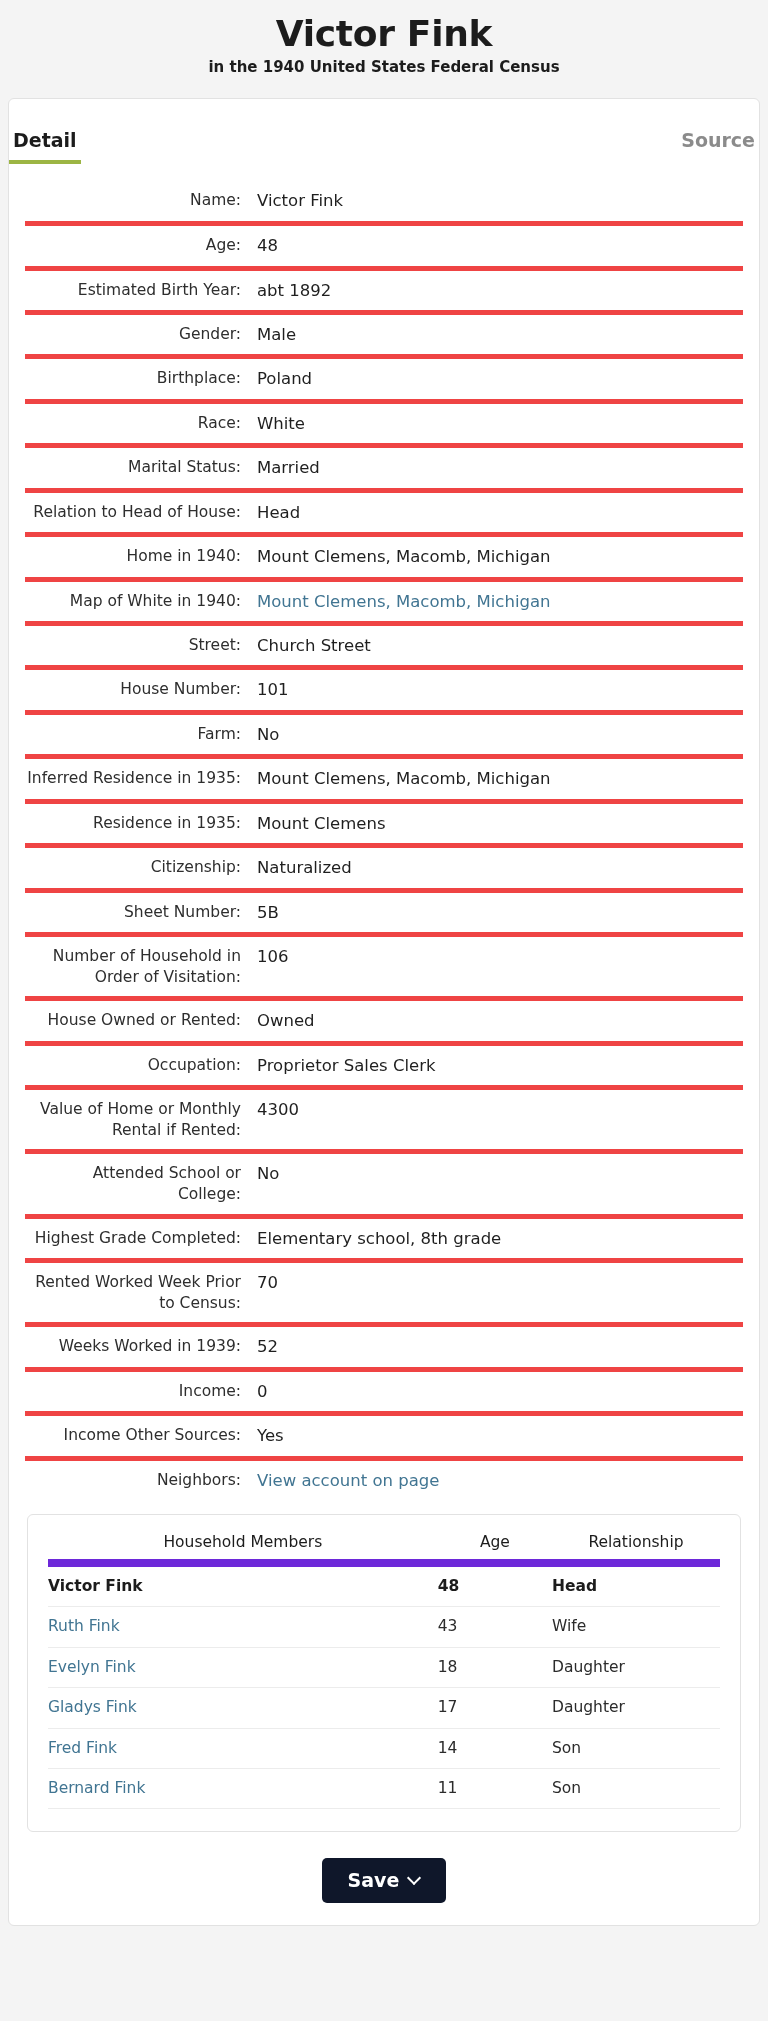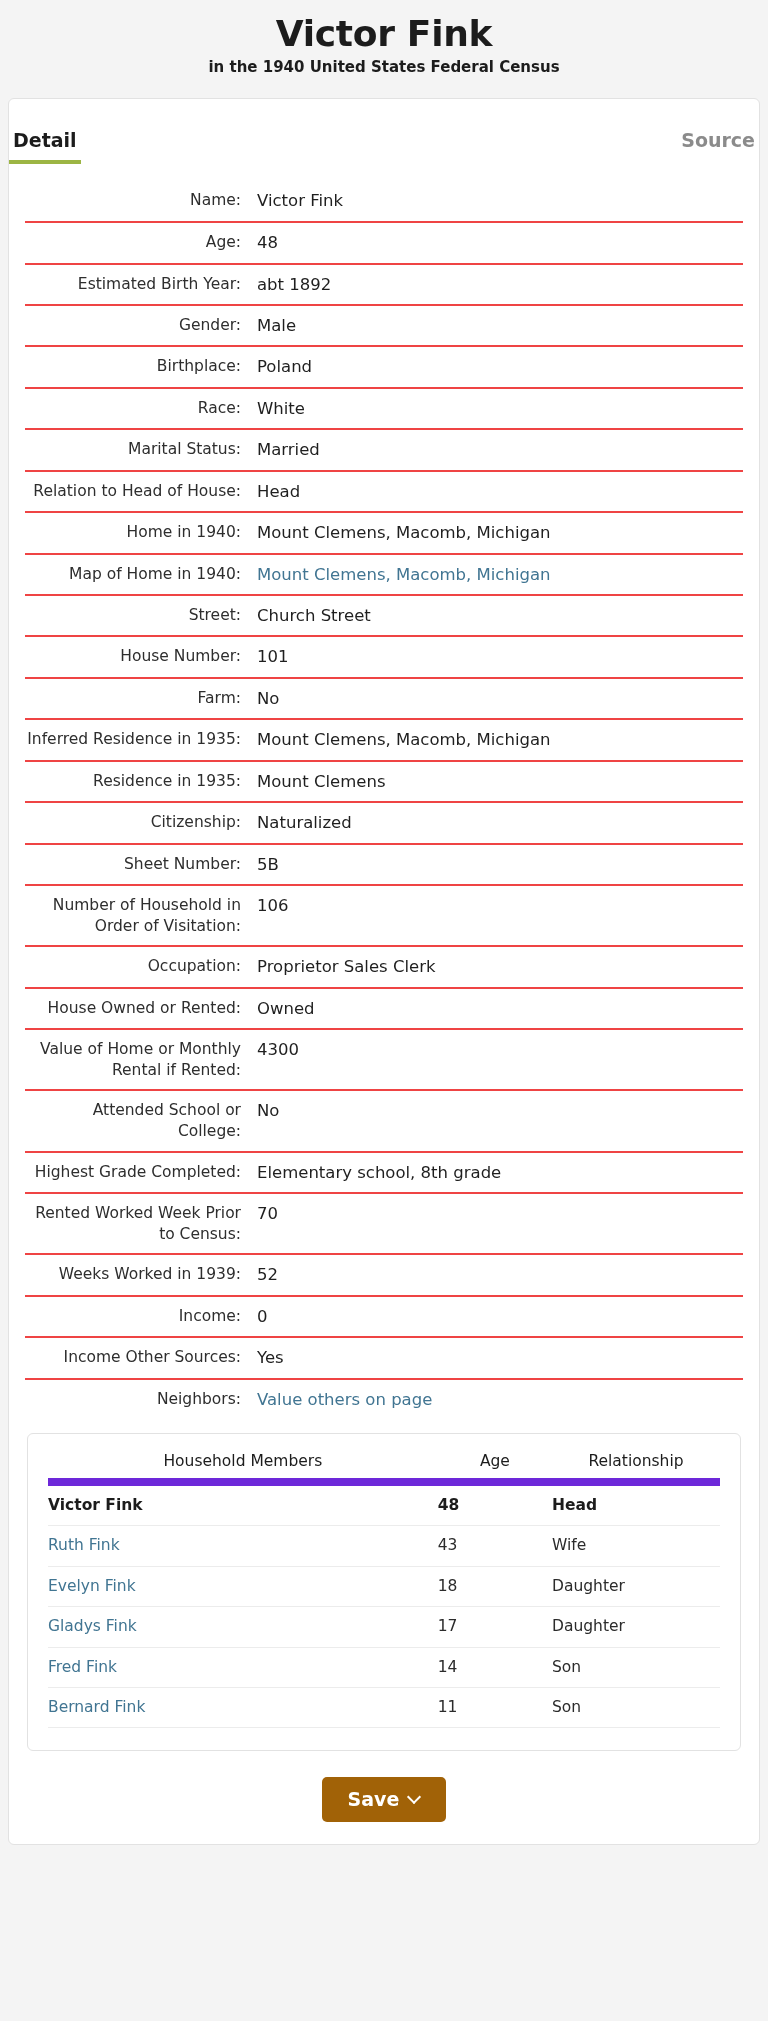--- a/index.html
+++ b/index.html
@@ -64,21 +64,21 @@
   .tab.active {
     color: #1c1c1c;
     border-bottom-color: #9cb544;
   }
 
   
   .details { padding: 0 16px; }
   .detail-row {
     display: flex;
     align-items: flex-start;
-    border-top: 2px solid #ef4444;
+    border-top: 5px solid #ef4444;
     padding: 9px 0 9px 0;
     min-height: 35px;
   }
   .detail-row:first-child { border-top: none; padding-top: 4px; }
   .detail-label {
     width: 216px;
     min-width: 216px;
     text-align: right;
     font-size: 15.5px;
     color: #2e2e2e;
@@ -130,21 +130,21 @@
   .col-age   { width: 17%; margin-left: 28px; }
   .col-rel   { width: 25%; }
 
   
   .actions {
     display: flex;
     justify-content: center;
     padding: 26px 0 0 0;
   }
   .save-btn {
-    background: #a16207;
+    background: #0f172a;
     color: #ffffff;
     font-size: 19px;
     font-weight: bold;
     border: none;
     border-radius: 5px;
     padding: 11px 26px 12px 26px;
     display: inline-flex;
     align-items: center;
     gap: 10px;
     cursor: pointer;
@@ -215,21 +215,21 @@
         </div>
         <div class="detail-row">
           <div class="detail-label">Relation to Head of House:</div>
           <div class="detail-value">Head</div>
         </div>
         <div class="detail-row">
           <div class="detail-label">Home in 1940:</div>
           <div class="detail-value">Mount Clemens, Macomb, Michigan</div>
         </div>
         <div class="detail-row">
-          <div class="detail-label">Map of Home in 1940:</div>
+          <div class="detail-label">Map of White in 1940:</div>
           <div class="detail-value link">Mount Clemens, Macomb, Michigan</div>
         </div>
         <div class="detail-row">
           <div class="detail-label">Street:</div>
           <div class="detail-value">Church Street</div>
         </div>
         <div class="detail-row">
           <div class="detail-label">House Number:</div>
           <div class="detail-value">101</div>
         </div>
@@ -251,28 +251,28 @@
         </div>
         <div class="detail-row">
           <div class="detail-label">Sheet Number:</div>
           <div class="detail-value">5B</div>
         </div>
         <div class="detail-row">
           <div class="detail-label">Number of Household in Order of Visitation:</div>
           <div class="detail-value">106</div>
         </div>
         <div class="detail-row">
+          <div class="detail-label">House Owned or Rented:</div>
+          <div class="detail-value">Owned</div>
+        </div>
+        <div class="detail-row">
           <div class="detail-label">Occupation:</div>
           <div class="detail-value">Proprietor Sales Clerk</div>
         </div>
         <div class="detail-row">
-          <div class="detail-label">House Owned or Rented:</div>
-          <div class="detail-value">Owned</div>
-        </div>
-        <div class="detail-row">
           <div class="detail-label">Value of Home or Monthly Rental if Rented:</div>
           <div class="detail-value">4300</div>
         </div>
         <div class="detail-row">
           <div class="detail-label">Attended School or College:</div>
           <div class="detail-value">No</div>
         </div>
         <div class="detail-row">
           <div class="detail-label">Highest Grade Completed:</div>
           <div class="detail-value">Elementary school, 8th grade</div>
@@ -288,21 +288,21 @@
         <div class="detail-row">
           <div class="detail-label">Income:</div>
           <div class="detail-value">0</div>
         </div>
         <div class="detail-row">
           <div class="detail-label">Income Other Sources:</div>
           <div class="detail-value">Yes</div>
         </div>
         <div class="detail-row">
           <div class="detail-label">Neighbors:</div>
-          <div class="detail-value link">Value others on page</div>
+          <div class="detail-value link">View account on page</div>
         </div>
       </div>
 
     <div class="household">
       <table class="hh">
         <thead>
           <tr id="hh-head-row">
               <th class="col-name">Household Members</th>
               <th class="col-age">Age</th>
               <th class="col-rel">Relationship</th>

